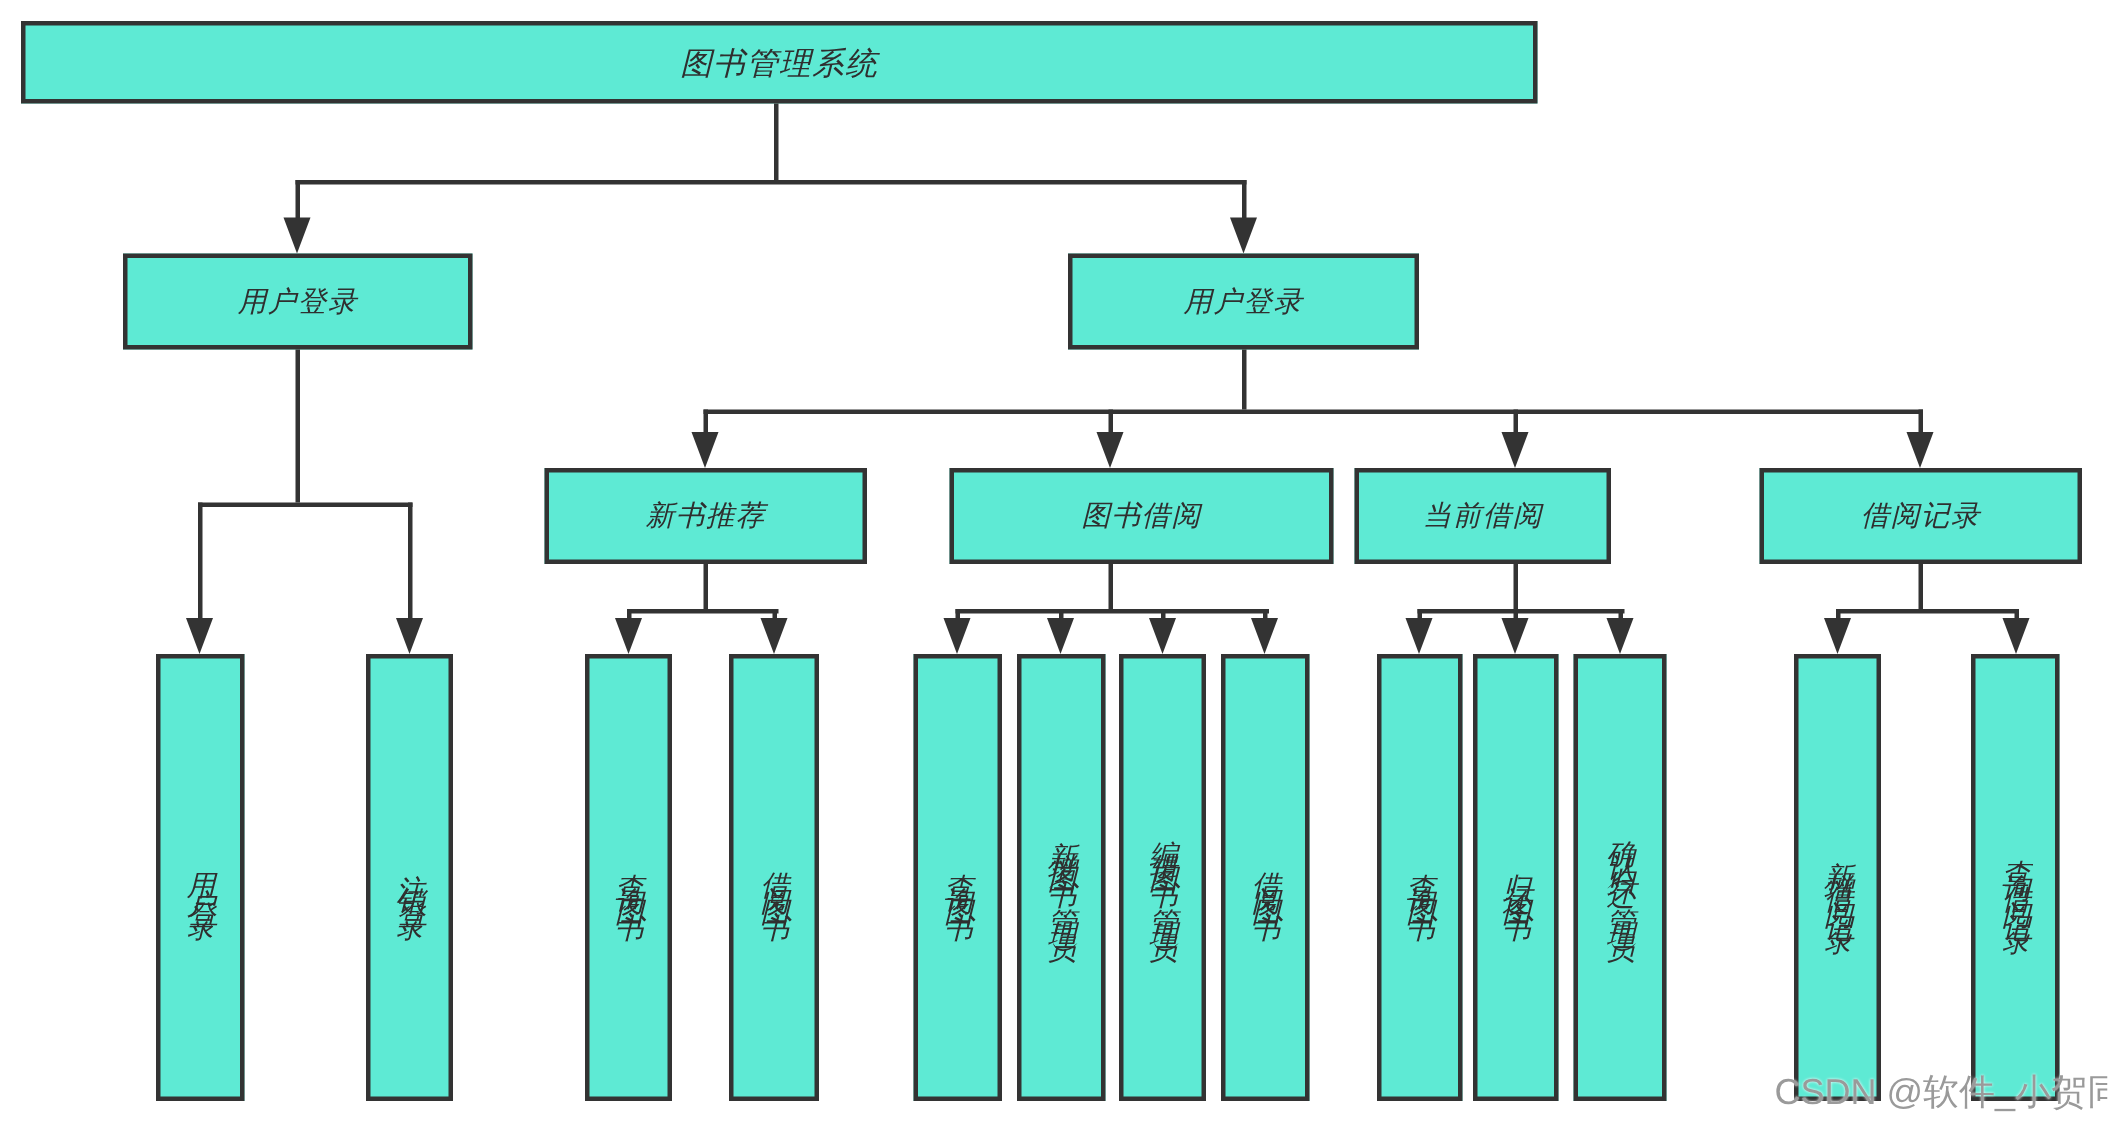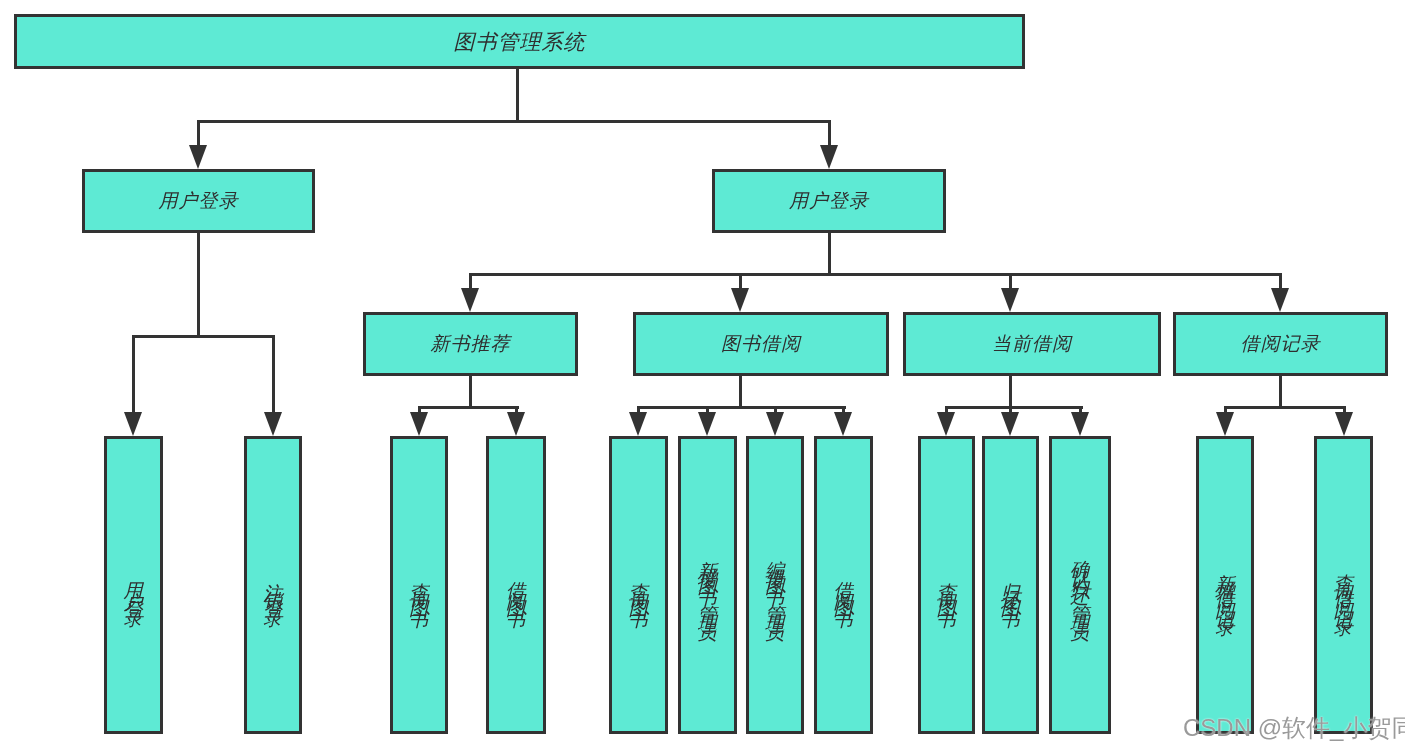--- a/index.html
+++ b/index.html
@@ -99,21 +99,21 @@
   <div class="arrow" style="left:1001px; top:288px;"></div>
   <div class="line" style="left:1278.5px; top:273px; width:3px; height:20px;"></div>
   <div class="arrow" style="left:1271px; top:288px;"></div>
 
   <div class="box hbox" style="left:363px; top:312px; width:215px; height:64px;text-align:right;">
     <span>新书推荐</span>
   </div>
   <div class="box hbox" style="left:633px; top:312px; width:256px; height:64px;">
     <span>图书借阅</span>
   </div>
-  <div class="box hbox" style="left:903px; top:312px; width:258px; height:64px;">
+  <div class="box hbox" style="left:903px; top:312px; width:171px; height:64px;">
     <span>当前借阅</span>
   </div>
   <div class="box hbox" style="left:1173px; top:312px; width:215px; height:64px;">
     <span>借阅记录</span>
   </div>
 
   <div class="line" style="left:468.5px; top:376px; width:3px; height:30px;"></div>
   <div class="line" style="left:417.5px; top:406px; width:101px; height:3px;"></div>
   <div class="line" style="left:417.5px; top:406px; width:3px; height:12px;"></div>
   <div class="arrow" style="left:410px; top:412px;"></div>

